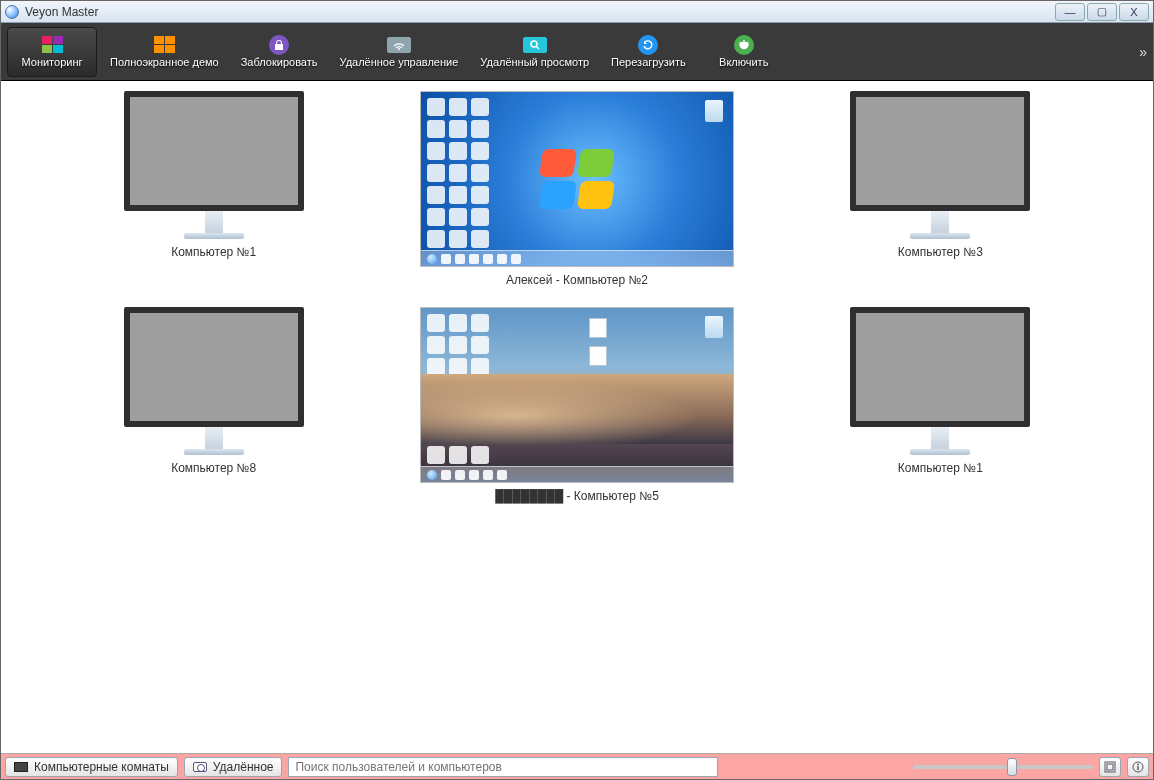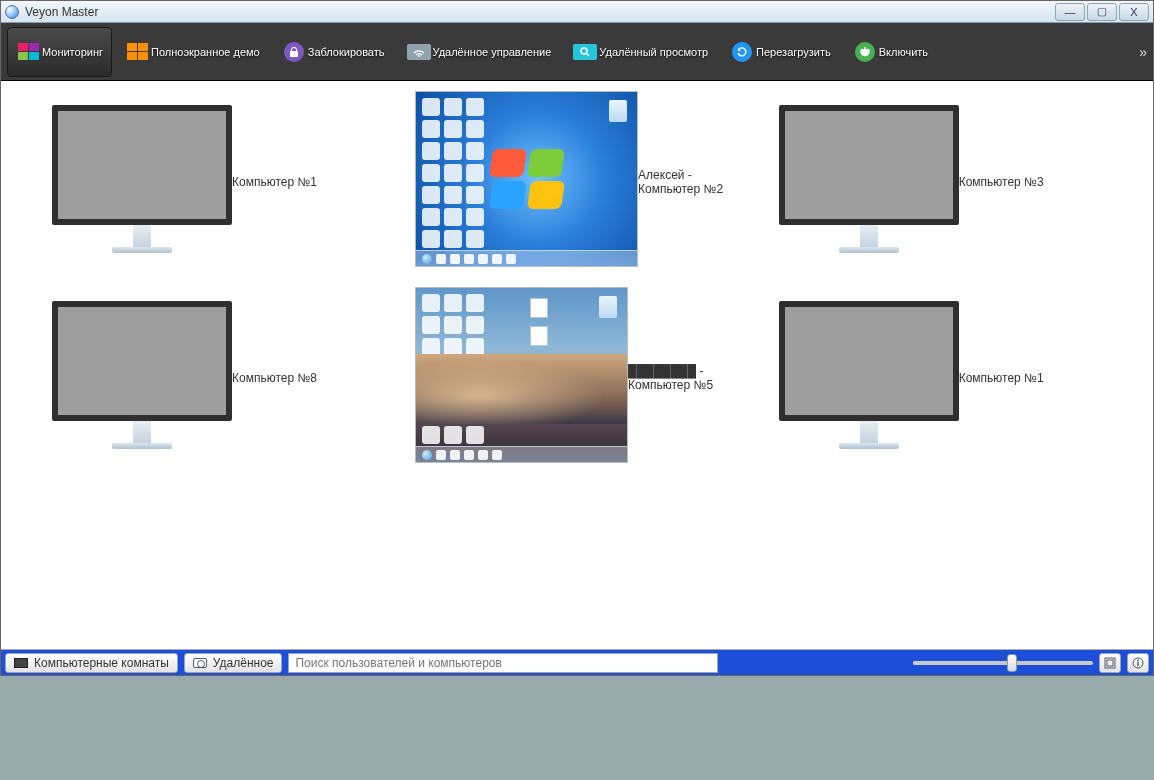--- a/index.html
+++ b/index.html
@@ -1,48 +1,48 @@
 <!DOCTYPE html>
 <html><head>
 <meta charset="utf-8">
 <style>
   * { box-sizing: border-box; margin: 0; padding: 0; font-family: Tahoma, Segoe UI, Arial, sans-serif; }
   html, body { width: 1154px; height: 780px; overflow: hidden; background: #9aa; }
-  .window { width: 1154px; height: 676px; background: #fff; border: 1px solid #666; display: flex; flex-direction: column; }
+  .window { width: 1154px; height: 780px; background: #fff; border: 1px solid #666; display: flex; flex-direction: column; }
 
   
   .titlebar { height: 22px; background: linear-gradient(#f2f6fb,#d7e4f2); border-bottom: 1px solid #8a9db0; display: flex; align-items: center; padding: 0 4px; font-size: 12px; color: #333; }
   .title-icon { width: 14px; height: 14px; border-radius: 50%; background: radial-gradient(circle at 30% 30%, #fff, #7ab7ff 60%, #2b6bb0); border:1px solid #5078a0; margin-right: 6px; display:inline-block; }
   .titlebar .caption { flex: 1; }
   .win-controls { display: flex; gap: 2px; }
   .win-btn { width: 30px; height: 18px; background: linear-gradient(#eef3f8,#cad9e9); border:1px solid #8aa; border-radius:3px; font-size:11px; display:flex; align-items:center; justify-content:center; color:#335; cursor:default; }
 
   
   .toolbar { height: 58px; background: #3a3a3a; border-bottom: 1px solid #000; display:flex; align-items:center; padding:0 4px; position:relative; }
-  .tool-btn { height: 50px; min-width: 90px; padding: 2px 8px; margin: 16px 2px; border:1px solid transparent; border-radius:4px; display:flex; flex-direction:row; align-items:center; justify-content:center; gap:2px; color:#fff; font-size:11px; text-shadow:0 1px 2px #000; }
+  .tool-btn { height: 50px; min-width: 90px; padding: 2px 8px; margin: 16px 2px; border:1px solid transparent; border-radius:4px; display:flex; flex-direction:column; align-items:center; justify-content:center; gap:2px; color:#fff; font-size:11px; text-shadow:0 1px 2px #000; }
   .tool-btn.active, .tool-btn:hover { background: linear-gradient(#4a4a4a,#2b2b2b); border:1px solid #1a1a1a; }
   .tool-ico { width:24px; height:18px; display:flex; align-items:center; justify-content:center; }
   .overflow-chevron { position:absolute; right:6px; top:50%; transform:translateY(-50%); color:#ddd; font-size:14px; }
 
   
   .tiles { display:grid; grid-template-columns:repeat(2,10px); grid-template-rows:repeat(2,8px); gap:1px; }
   .tiles span { display:block; }
   .t-pink{background:#e91e63}.t-purple{background:#9c27b0}.t-green{background:#8bc34a}.t-cyan{background:#00bcd4}
   .t-orange{background:#ff9100}
   .t-red{background:#f44336}.t-blue{background:#2196f3}.t-yellow{background:#ffeb3b}.t-teal{background:#009688}
 
   .ico-circle{width:20px;height:20px;border-radius:50%;display:flex;align-items:center;justify-content:center;}
   .purple-bg{background:#7e57c2}.green-bg{background:#4caf50}.blue-bg{background:#2196f3}.red-bg{background:#e53935}
   .cyan-rect{width:24px;height:16px;background:#26c6da;border-radius:2px;display:flex;align-items:center;justify-content:center;}
   .wifi-rect{width:24px;height:16px;background:#90a4ae;border-radius:2px;display:flex;align-items:center;justify-content:center;}
 
   
   .main { flex:1; background:#fff; overflow:auto; padding:10px 20px; }
   .grid { display:grid; grid-template-columns:repeat(3, minmax(0,1fr)); gap:20px 40px; max-width:1050px; margin:0 auto; }
-  .cell { display:flex; flex-direction:row; align-items:center; }
+  .cell { display:flex; flex-direction:column; align-items:center; }
   .cell-label { margin-top:6px; font-size:12px; color:#333; }
 
   
   .mon { width:180px; }
   .mon-screen { width:180px; height:120px; background:#9e9e9e; border:6px solid #2f2f2f; border-radius:2px; }
   .mon-neck { width:18px; height:22px; background:linear-gradient(#e8eef4,#c5d2de); margin:0 auto; }
   .mon-base { width:60px; height:6px; background:linear-gradient(#dbe6f0,#b0c1d1); margin:0 auto; border-radius:2px; }
 
   
   .thumb { width:314px; height:176px; border:1px solid #bbb; position:relative; overflow:hidden; }
@@ -56,21 +56,21 @@
   .taskbar span{width:10px;height:10px;background:rgba(255,255,255,.9);border-radius:2px;}
   .taskbar .round{border-radius:50%; background:radial-gradient(circle at 35% 35%, #cfe9ff, #4aa0e8);}
 
   .beach { background: linear-gradient(#6096c8 0%, #8db8d8 35%, #b79c7a 55%, #5a4b55 75%, #2b2734 100%); }
   .beach::after{ content:""; position:absolute; left:0; right:0; top:38%; height:40%; background: radial-gradient(ellipse at 30% 60%, rgba(255,220,170,.65), transparent 60%), linear-gradient(#cfa87e, #8a6b58 60%, #3d3845); mix-blend-mode:normal; }
   .recycle { position:absolute; right:10px; top:8px; width:18px; height:22px; background:linear-gradient(#e9f6ff,#bcd9ef); border-radius:2px; }
   .docicons { position:absolute; left:54%; top:10px; display:grid; grid-template-columns:repeat(1,20px); grid-auto-rows:20px; gap:8px;}
   .docicons span{ width:18px; height:20px; background:#fefefe; border:1px solid #b5c7d6; }
 
   
-  .bottombar { height:26px; background:#1d4ed8; border-top:1px solid #aaa; display:flex; align-items:center; padding:0 4px; gap:6px; font-size:12px; }
+  .bottombar { height:26px; background:#fca5a5; border-top:1px solid #aaa; display:flex; align-items:center; padding:0 4px; gap:6px; font-size:12px; }
   .bb-btn { height:20px; padding:0 8px; background:linear-gradient(#fff,#e4e4e4); border:1px solid #9aa7b3; border-radius:3px; display:flex; align-items:center; gap:6px; color:#333; }
   .bb-btn .mini { width:14px; height:10px; background:#444; border:1px solid #222; display:inline-block; }
   .bb-btn .cam { width:14px; height:10px; background:#fff; border:1px solid #557; border-radius:2px; display:inline-block; position:relative;}
   .bb-btn .cam::after{content:"";position:absolute;left:3px;top:1px;width:6px;height:6px;border:1px solid #557;border-radius:50%;}
   .search { flex:0 0 430px; height:20px; border:1px solid #9aa7b3; background:#fff; padding:0 6px; font-size:12px; color:#777; }
   .spacer { flex:1; }
   .slider { width:180px; height:4px; background:#c8c8c8; border-radius:2px; position:relative; }
   .slider .track-fill{ position:absolute; left:0; top:0; bottom:0; width:55%; background:#c8c8c8; border-radius:2px;}
   .slider .handle { position:absolute; left:55%; top:50%; transform:translate(-50%,-50%); width:10px; height:18px; background:linear-gradient(#fdfdfd,#d7dde3); border:1px solid #8a99a7; border-radius:3px; }
   .sq-btn { width:22px; height:20px; background:linear-gradient(#fff,#e4e4e4); border:1px solid #9aa7b3; border-radius:3px; display:flex; align-items:center; justify-content:center; }

